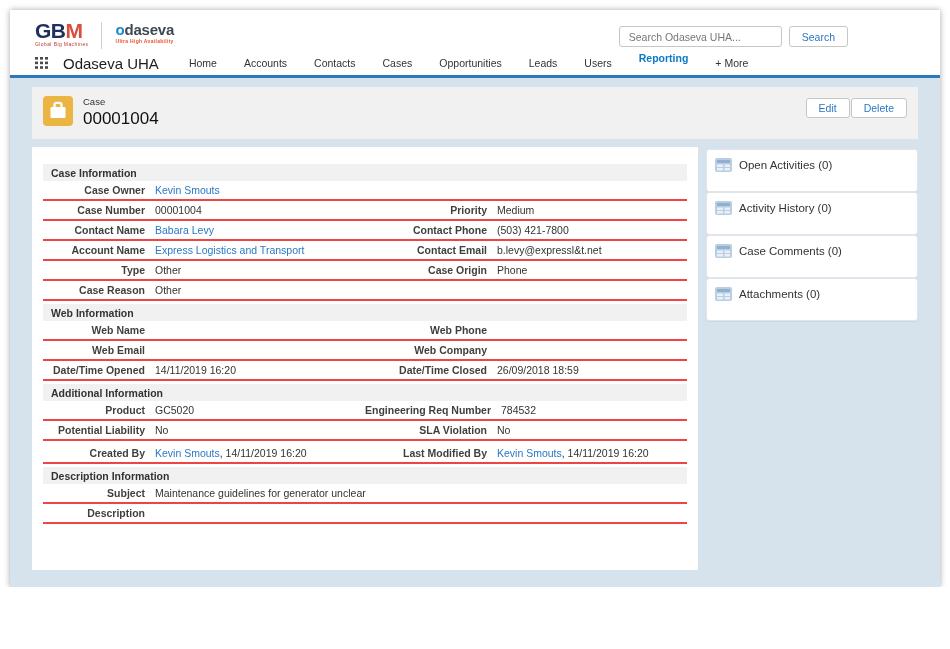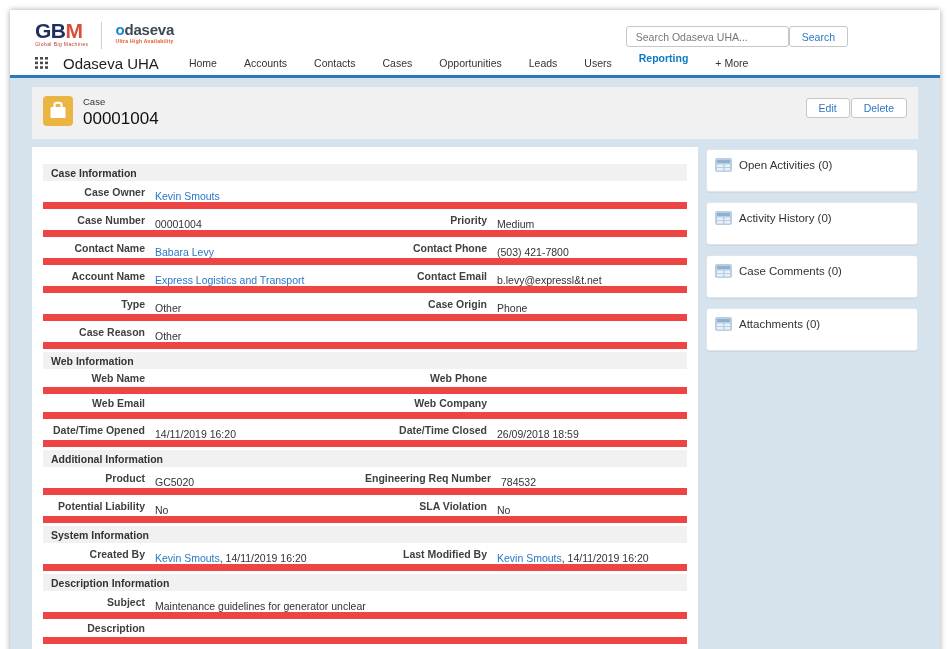--- a/index.html
+++ b/index.html
@@ -8,21 +8,21 @@
 
   
   .logo-row { display:flex; align-items:flex-start; padding:11px 0 2px 25px; }
   .gbm-text { font-size:21px; font-weight:bold; line-height:19px; letter-spacing:-.5px; }
   .gbm-text .gb { color:#20305e; } .gbm-text .m { color:#d94f3d; }
   .gbm-sub { font-size:5px; color:#c23b2e; letter-spacing:.4px; margin-top:1px; }
   .logo-divider { width:1px; background:#cfcfcf; height:27px; margin:1px 13px 0; }
   .odaseva-text { font-size:15px; font-weight:bold; line-height:14px; margin-top:2px; letter-spacing:-.2px; }
   .odaseva-text .o { color:#1789c9; } .odaseva-text .rest { color:#3c4854; }
   .odaseva-sub { font-size:5px; color:#e8542f; font-weight:bold; letter-spacing:.3px; margin-top:1px; }
-  .search-area { margin-left:auto; margin-right:92px; display:flex; gap:0; margin-top:5px; }
+  .search-area { margin-left:auto; margin-right:92px; display:flex; gap:7px; margin-top:5px; }
   .search-input { width:163px; height:21px; border:1px solid #c6c6c6; border-radius:3px; font-size:10.5px; padding:0 9px; color:#333; font-family:inherit; }
   .search-input::placeholder { color:#777; }
   .btn { background:#fff; border:1px solid #c6c6c6; border-radius:3px; color:#2b77c4; font-size:10.5px; padding:3px 12px; font-family:inherit; cursor:pointer; }
 
   nav.tabbar { display:flex; align-items:center; padding-left:25px; height:27px; border-bottom:3px solid #2a7ab9; }
   .waffle { margin-right:13px; display:flex; }
   .app-name { font-size:15px; color:#1d1d1d; margin-right:30px; }
   .nav-item { font-size:10.5px; color:#333; text-decoration:none; margin-right:19px; position:relative; }
   .nav-item.active { color:#0b7ac9; font-weight:bold; top:-5px; }
 
@@ -32,28 +32,28 @@
   .case-icon { flex:0 0 30px; margin-right:10px; }
   .case-meta .entity { font-size:9.5px; color:#333; }
   .case-meta .title { font-size:17px; color:#101010; margin-top:2px; }
   .case-actions { margin-left:auto; display:flex; gap:1px; align-items:flex-start; padding-top:2px; }
 
   .content-row { display:flex; gap:8px; margin-top:8px; align-items:flex-start; }
   .detail-panel { width:666px; min-height:423px; background:#fff; padding:17px 11px 22px; }
   .section { margin-top:3px; }
   .section:first-child { margin-top:0; }
   .section-header { background:#f1f1f1; font-size:10.5px; font-weight:bold; color:#333; padding:3px 8px 2px; }
-  .frow { display:flex; border-bottom:7px solid #ef4444; min-height:18px; align-items:center; }
+  .frow { display:flex; border-bottom:2px solid #ef4444; min-height:18px; align-items:center; }
   .fcell { flex:1; display:flex; align-items:center; min-height:18px; }
   .flabel { font-weight:bold; font-size:10.5px; color:#3f3f3f; text-align:right; flex:0 0 112px; padding-right:10px; white-space:nowrap; }
   .fcell:nth-child(2) .flabel { flex-basis:132px; }
-  .fvalue { font-size:10.5px; color:#333; white-space:nowrap;margin-top:9px; }
+  .fvalue { font-size:10.5px; color:#333; white-space:nowrap; }
   .link { color:#2b77c4; text-decoration:none; }
 
-  .related-lists { flex:1; display:flex; flex-direction:column; gap:10px; padding-top:2px;text-align:center; }
+  .related-lists { flex:1; display:flex; flex-direction:column; padding-top:2px;text-align:center; }
   .card { background:#fff; border:1px solid #dfe5eb; border-radius:3px; height:43px; padding:8px; display:flex; gap:7px; align-items:flex-start; box-shadow:0 1px 1px rgba(0,0,0,.05); cursor:pointer; }
   .card-title { font-size:11.5px; color:#333; margin-top:1px; }
 
   footer.page-footer { background:#fff; text-align:center; padding:11px 0 13px; font-size:10.5px; color:#222; }
 </style>
 </head>
 <body>
 
 <div class="page">
 
@@ -235,21 +235,20 @@
                 <span class="flabel">Potential Liability</span>
                 <span class="fvalue"><span>No</span></span>
               </div>
               <div class="fcell">
                 <span class="flabel">SLA Violation</span>
                 <span class="fvalue"><span>No</span></span>
               </div>
             </div>
           </div>
           <div class="section">
-            <div class="section-header">System Information</div>
             <div class="frow">
               <div class="fcell">
                 <span class="flabel">Created By</span>
                 <span class="fvalue"><a href="#" class="link">Kevin Smouts</a><span>, 14/11/2019 16:20</span></span>
               </div>
               <div class="fcell">
                 <span class="flabel">Last Modified By</span>
                 <span class="fvalue"><a href="#" class="link">Kevin Smouts</a><span>, 14/11/2019 16:20</span></span>
               </div>
             </div>

